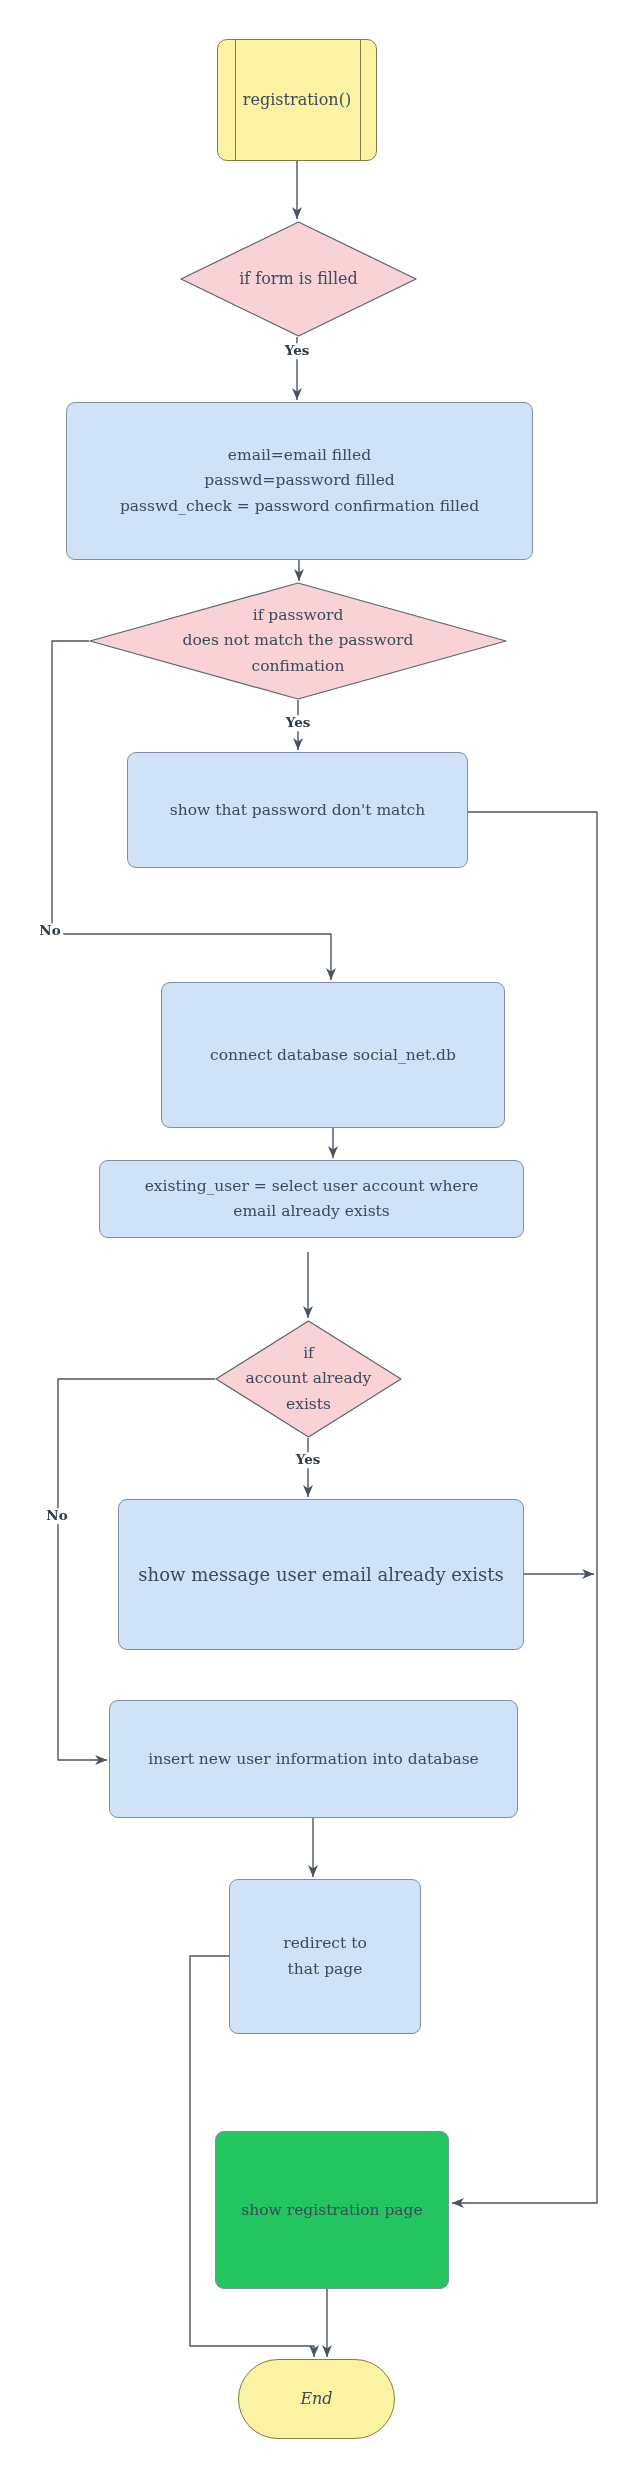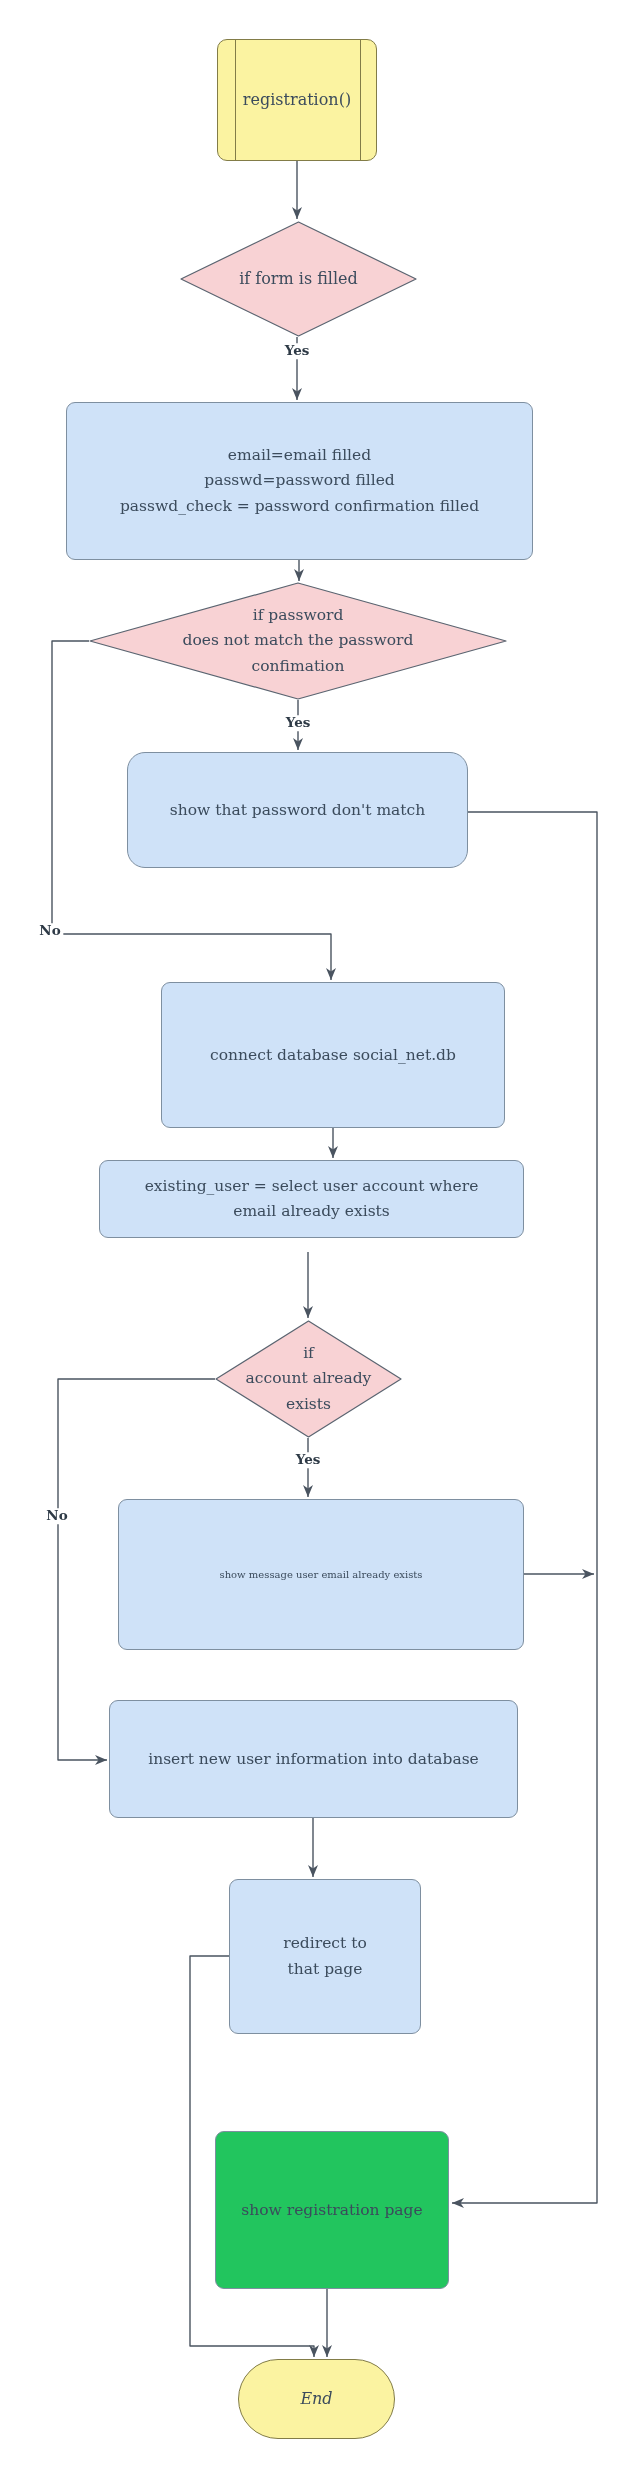--- a/index.html
+++ b/index.html
@@ -85,21 +85,21 @@
     <div class="node diamond" style="left: 89px; top: 582px; width: 418px; height: 118px; font-size: 15.5px; color: rgb(59, 75, 92); background: transparent;">
       <svg width="418" height="118" viewBox="0 0 418 118">
         <polygon points="209,1 417,59 209,117 1,59" fill="#f8d2d4" stroke="#5a6470" stroke-width="1.2" stroke-linejoin="round"></polygon>
       </svg>
       <div class="txt" style="line-height: 1.62;">
         <div>if password</div>
         <div>does not match the password</div>
         <div>confimation</div>
       </div>
     </div>
-    <div class="node process" style="left: 127px; top: 752px; width: 341px; height: 116px; font-size: 15.5px; color: rgb(59, 75, 92); background: rgb(207, 226, 248); border-color: rgb(126, 143, 160); border-radius: 18px;">
+    <div class="node process" style="left: 127px; top: 752px; width: 341px; height: 116px; font-size: 15.5px; color: rgb(59, 75, 92); background: rgb(207, 226, 248); border-color: rgb(126, 143, 160);">
       <div class="txt" style="line-height: 1.2;">
         <div>show that password don't match</div>
       </div>
     </div>
     <div class="node process" style="left: 161px; top: 982px; width: 344px; height: 146px; font-size: 15.5px; color: rgb(59, 75, 92); background: rgb(207, 226, 248); border-color: rgb(126, 143, 160);">
       <div class="txt" style="line-height: 1.2;">
         <div>connect database social_net.db</div>
       </div>
     </div>
     <div class="node process" style="left: 99px; top: 1160px; width: 425px; height: 78px; font-size: 15.5px; color: rgb(59, 75, 92); background: rgb(207, 226, 248); border-color: rgb(126, 143, 160);">
@@ -111,21 +111,21 @@
     <div class="node diamond" style="left: 215px; top: 1320px; width: 187px; height: 118px; font-size: 15.5px; color: rgb(59, 75, 92); background: transparent;">
       <svg width="187" height="118" viewBox="0 0 187 118">
         <polygon points="93.5,1 186,59 93.5,117 1,59" fill="#f8d2d4" stroke="#5a6470" stroke-width="1.2" stroke-linejoin="round"></polygon>
       </svg>
       <div class="txt" style="line-height: 1.62;">
         <div>if</div>
         <div>account already</div>
         <div>exists</div>
       </div>
     </div>
-    <div class="node process" style="left: 118px; top: 1499px; width: 406px; height: 151px; font-size: 10px; color: rgb(59, 75, 92); background: rgb(207, 226, 248); border-color: rgb(126, 143, 160);">
+    <div class="node process" style="left: 118px; top: 1499px; width: 406px; height: 151px; font-size: 18px; color: rgb(59, 75, 92); background: rgb(207, 226, 248); border-color: rgb(126, 143, 160);">
       <div class="txt" style="line-height: 1.2;">
         <div>show message user email already exists</div>
       </div>
     </div>
     <div class="node process" style="left: 109px; top: 1700px; width: 409px; height: 118px; font-size: 15.5px; color: rgb(59, 75, 92); background: rgb(207, 226, 248); border-color: rgb(126, 143, 160);">
       <div class="txt" style="line-height: 1.2;">
         <div>insert new user information into database</div>
       </div>
     </div>
     <div class="node process" style="left: 229px; top: 1879px; width: 192px; height: 155px; font-size: 15.5px; color: rgb(59, 75, 92); background: rgb(207, 226, 248); border-color: rgb(126, 143, 160);">

